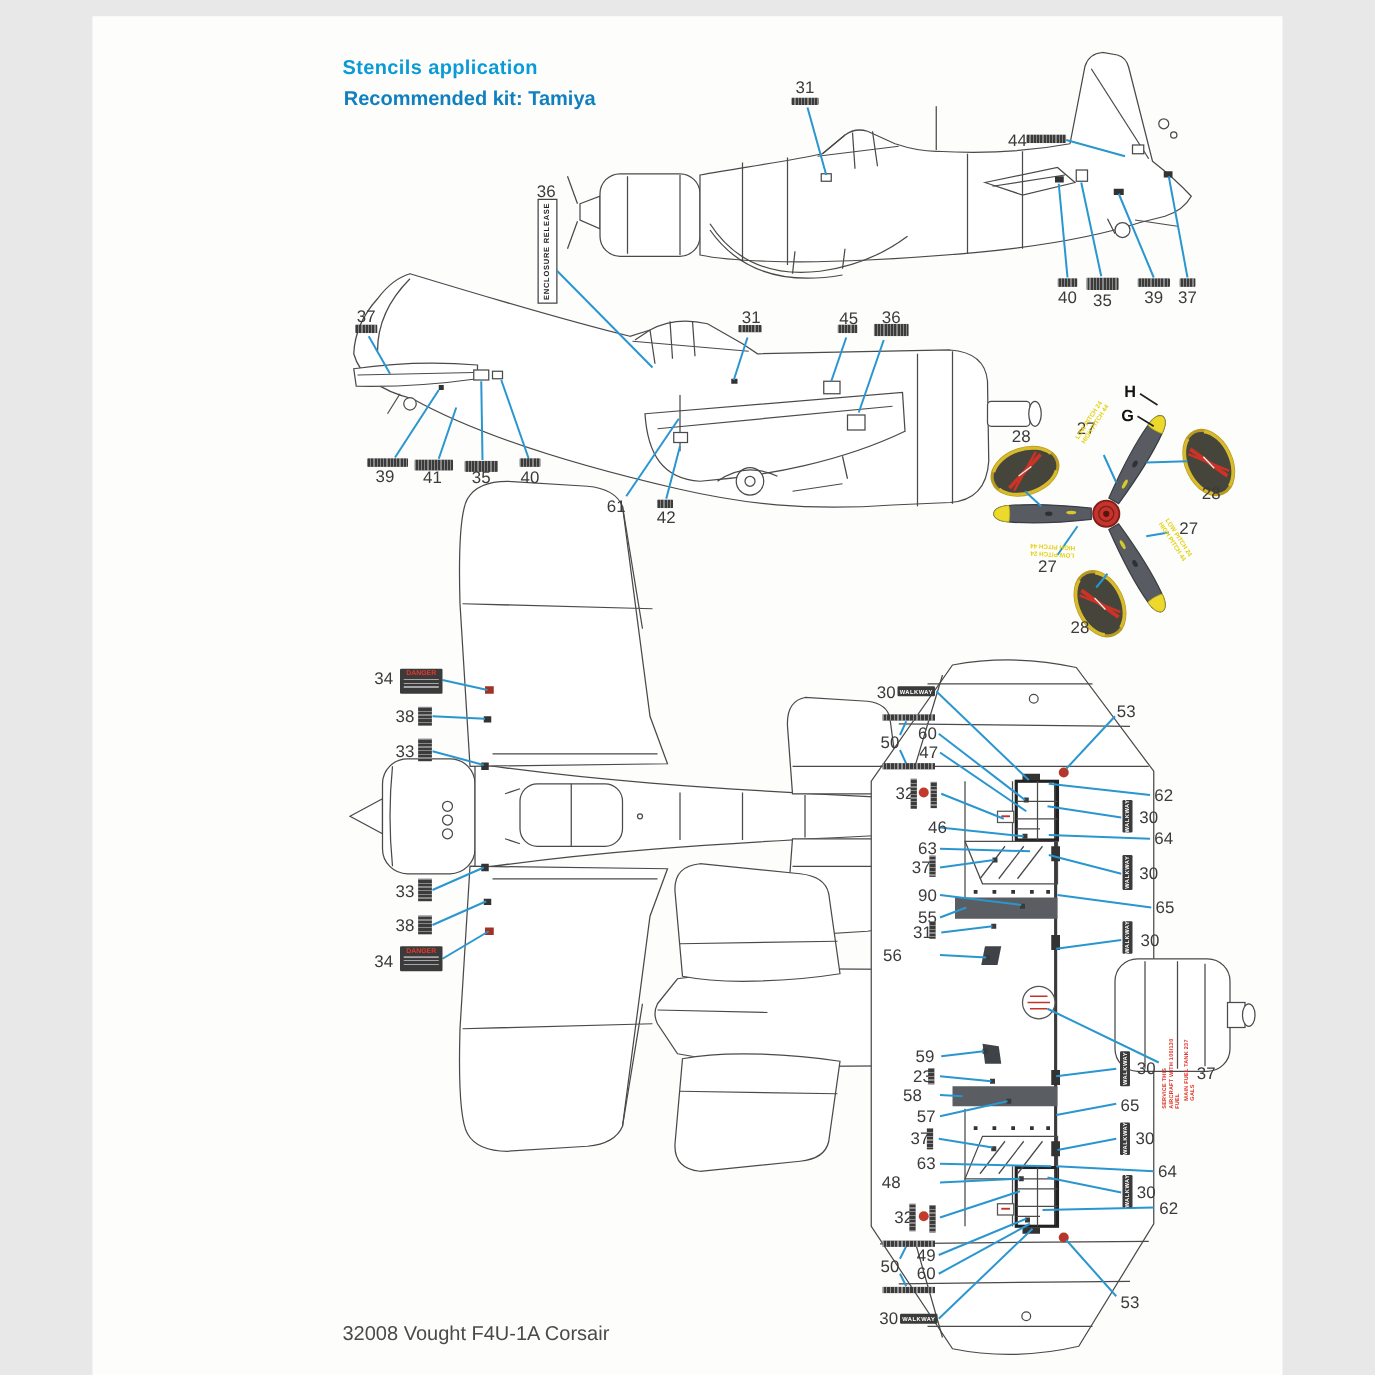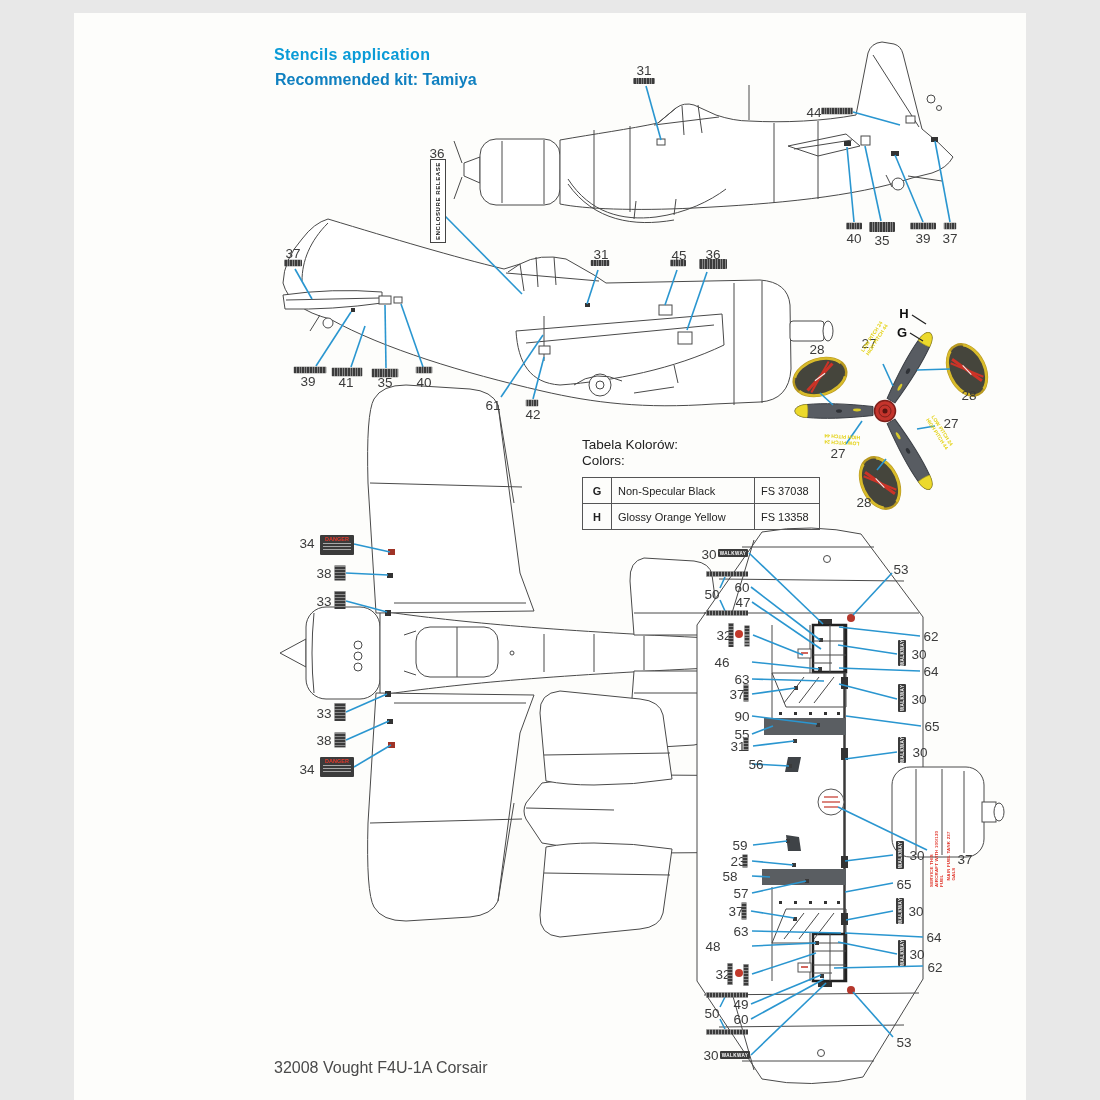--- a/index.html
+++ b/index.html
@@ -408,38 +408,20 @@
 </div>
 <div class="ypitch" style="left:866px;top:419px;transform:translate(-50%,-50%) rotate(57deg);">
   <span>LOW PITCH 24</span>
   <span>HIGH PITCH 44</span>
 </div>
 <div class="ypitch" style="left:768px;top:427px;transform:translate(-50%,-50%) rotate(183deg);">
   <span>LOW PITCH 24</span>
   <span>HIGH PITCH 44</span>
 </div>
 
-<div class="ctable">
-  <div class="tl">Tabela Kolorów:</div>
-  <div class="tl">Colors:</div>
-  <table>
-    <tbody>
-          <tr>
-      <td class="code">G</td>
-      <td class="name">Non-Specular Black</td>
-      <td class="fs">FS 37038</td>
-    </tr>
-    <tr>
-      <td class="code">H</td>
-      <td class="name">Glossy Orange Yellow</td>
-      <td class="fs">FS 13358</td>
-    </tr>
-  </tbody>
-      </table>
-</div>
 
 <span class="co" style="left:233px;top:530px">34</span>
 <div class="danger" style="left:263px;top:532px">
   <span class="dtit">DANGER</span>
       <div class="dlines"></div>
 </div>
 <span class="co" style="left:250px;top:560px">38</span>
 <span class="vstrip" style="left:266px;top:560px;width:11px;height:15px"></span>
 <span class="co" style="left:250px;top:588px">33</span>
 <span class="vstrip" style="left:266px;top:587px;width:11px;height:18px"></span>
@@ -457,29 +439,29 @@
 <div class="wk" style="left:659px;top:540px;width:30px;height:8px">WALKWAY</div>
 <span class="strip" style="left:653px;top:561px;width:42px;height:5px"></span>
 <span class="strip" style="left:653px;top:600px;width:42px;height:5px"></span>
 <span class="co" style="left:638px;top:581px">50</span>
 <span class="co" style="left:668px;top:574px">60</span>
 <span class="co" style="left:669px;top:589px">47</span>
 <span class="co" style="left:650px;top:622px">32</span>
 <span class="vstrip" style="left:657px;top:622px;width:5px;height:24px"></span>
 <span class="rdot" style="left:665px;top:621px"></span>
 <span class="vstrip" style="left:673px;top:623px;width:5px;height:21px"></span>
-<span class="co" style="left:648px;top:649px">46</span>
+<span class="co" style="left:676px;top:649px">46</span>
 <span class="co" style="left:668px;top:666px">63</span>
 <span class="co" style="left:663px;top:681px">37</span>
 <span class="vstrip" style="left:672px;top:680px;width:5px;height:17px"></span>
 <span class="co" style="left:668px;top:703px">90</span>
 <span class="co" style="left:668px;top:721px">55</span>
 <span class="co" style="left:664px;top:733px">31</span>
 <span class="vstrip" style="left:672px;top:731px;width:5px;height:14px"></span>
-<span class="co" style="left:682px;top:751px">56</span>
+<span class="co" style="left:640px;top:751px">56</span>
 <span class="co" style="left:666px;top:832px">59</span>
 <span class="co" style="left:664px;top:848px">23</span>
 <span class="vstrip" style="left:671px;top:848px;width:5px;height:13px"></span>
 <span class="co" style="left:656px;top:863px">58</span>
 <span class="co" style="left:667px;top:880px">57</span>
 <span class="co" style="left:662px;top:898px">37</span>
 <span class="vstrip" style="left:670px;top:898px;width:5px;height:17px"></span>
 <span class="co" style="left:667px;top:918px">63</span>
 <span class="co" style="left:639px;top:933px">48</span>
 <span class="co" style="left:649px;top:961px">32</span>

